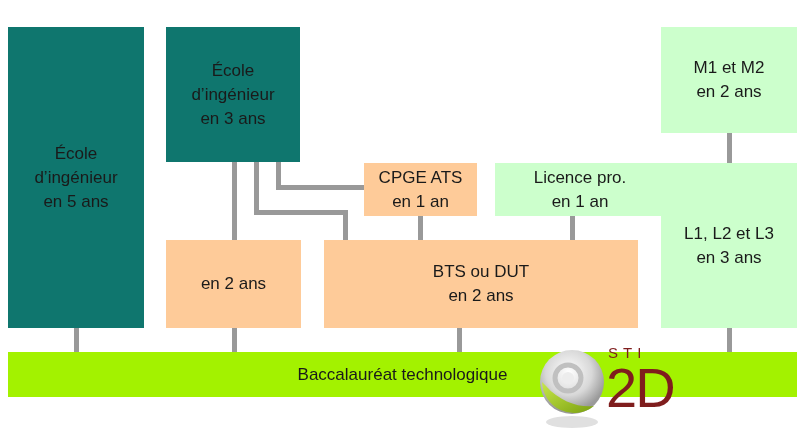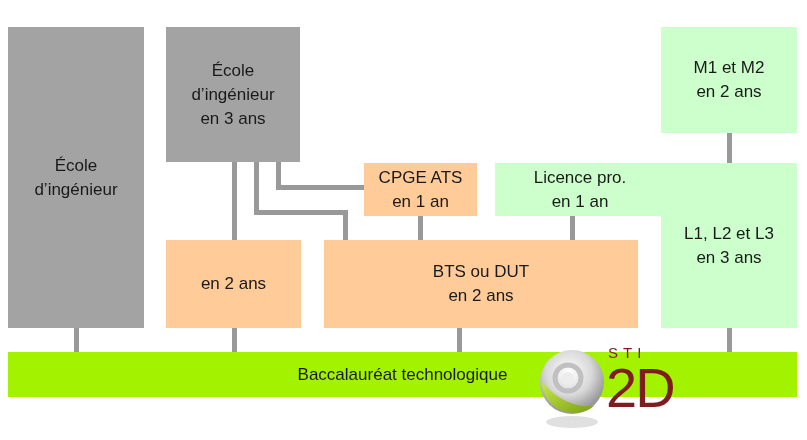--- a/index.html
+++ b/index.html
@@ -1,18 +1,18 @@
 <!DOCTYPE html>
 <html><head>
 <meta charset="utf-8">
 <style>
   html,body{margin:0;padding:0;background:#ffffff;}
   body{width:807px;height:440px;position:relative;overflow:hidden;font-family:"Liberation Sans","DejaVu Sans",sans-serif;}
   .box{position:absolute;display:flex;align-items:center;justify-content:center;text-align:center;color:#1a1a1a;font-size:17px;line-height:24px;flex-direction:column;}
-  .pink{background:#a3a3a3;}
+  .pink{background:#0f766e;}
   .orange{background:#fecb99;}
   .green{background:#ccffcc;}
   .bar{background:#a3f200;}
   .line{position:absolute;background:#999999;}
   .v{width:5px;}
   .h{height:5px;}
   .logo{position:absolute;left:536px;top:340px;width:160px;height:96px;}
   .logo-sti{position:absolute;left:72px;top:4px;font-size:15px;letter-spacing:5px;color:#7f1d1d;}
   .logo-2d{position:absolute;left:70px;top:18px;font-size:56px;line-height:60px;color:#7f1d1d;font-weight:normal;letter-spacing:-2px;}
 </style>
@@ -31,20 +31,21 @@
 <div class="line v" style="left:276px;top:162px;height:28px;"></div>
 <div class="line h" style="left:276px;top:185px;width:88px;"></div>
 
 <div class="line v" style="left:418px;top:216px;height:24px;"></div>
 <div class="line v" style="left:570px;top:216px;height:24px;"></div>
 <div class="line v" style="left:727px;top:117px;height:46px;"></div>
 
 <div class="box pink" style="left:8px;top:27px;width:136px;height:301px;padding-top:0;">
   <span>École</span>
   <span>d’ingénieur</span>
+  <span>en 5 ans</span>
 </div>
 
 <div class="box pink" style="left:166px;top:27px;width:134px;height:135px;">
   <span>École</span>
   <span>d’ingénieur</span>
   <span>en 3 ans</span>
 </div>
 
 <div class="box orange" style="left:364px;top:163px;width:113px;height:53px;">
   <span>CPGE ATS</span>

